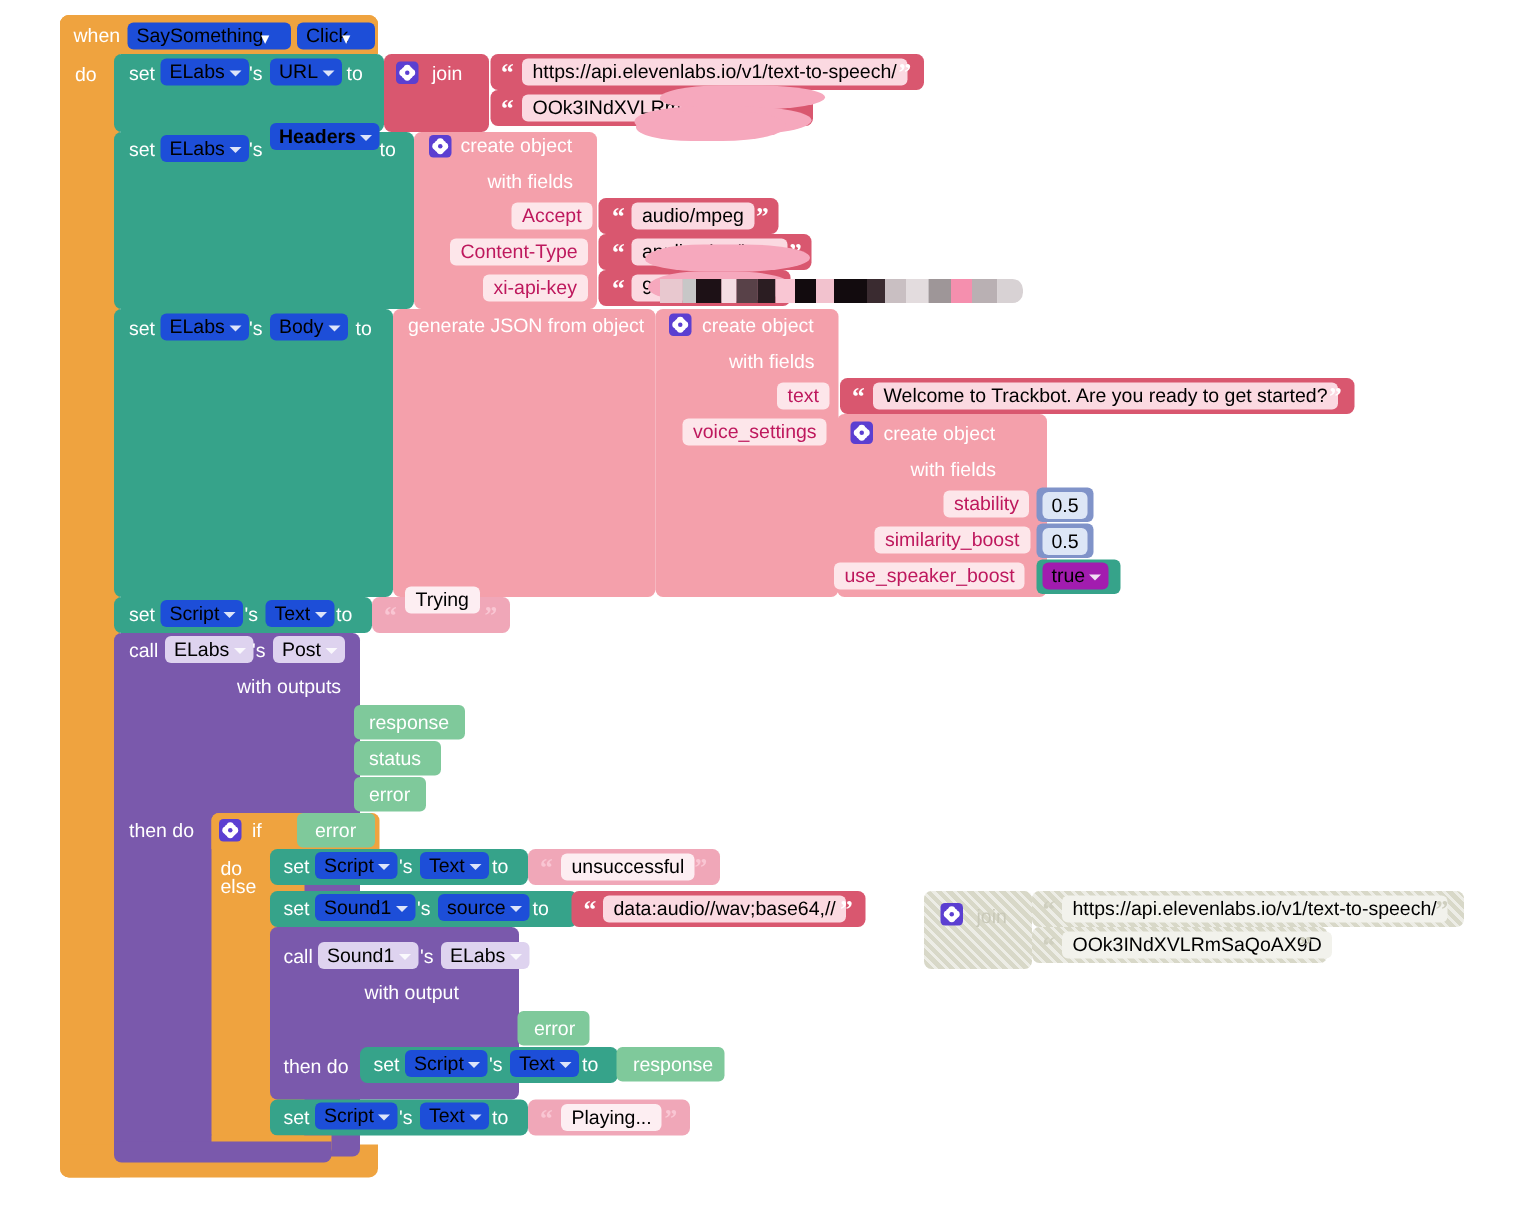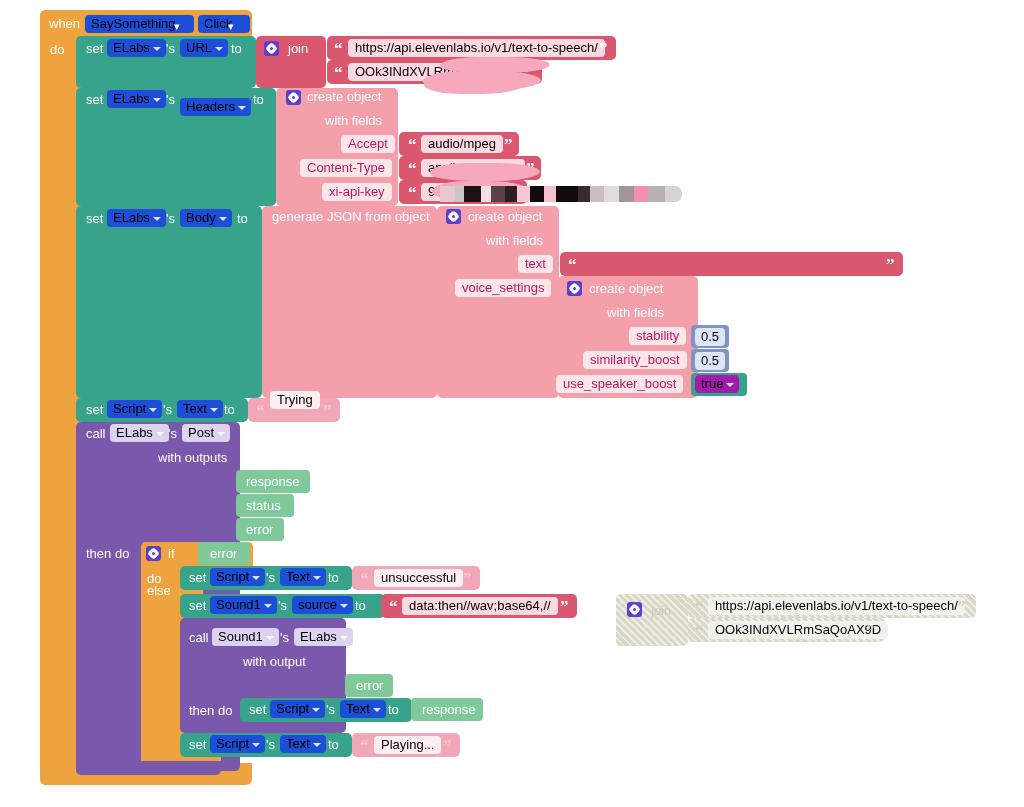--- a/index.html
+++ b/index.html
@@ -202,21 +202,21 @@
   <span class="strpill" style="left:348px; top:63px;">OOk3INdXVLRmSaQ</span>
   <span class="q" style="left:521px; top:64px;">”</span>
 
   <div class="redact-brush" style="left:440px; top:57px; width:110px; height:16px;"></div>
   <div class="redact-brush" style="left:423px; top:71px; width:118px; height:19px;"></div>
 
   <div class="blk setter r5" style="left:76px; top:88px; width:200px; height:118px;"></div>
   <span class="lbl" style="left:86px; top:93px;">set</span>
   <span class="fld" style="left:107px; top:90px;">ELabs</span>
   <span class="lbl" style="left:166px; top:93px;">'s</span>
-  <span class="fld" style="left:180px; top:98px;">Headers</span>
+  <span class="fld" style="left:180px; top:82px;font-weight:bold;">Headers</span>
   <span class="lbl" style="left:253px; top:93px;">to</span>
 
   <div class="blk obj r5" style="left:276px; top:88px; width:122px; height:118px;"></div>
   <div class="gear" style="left:286px; top:90px;"></div>
   <span class="lbl" style="left:307px; top:90px;">create object</span>
   <span class="lbl" style="left:325px; top:114px;">with fields</span>
 
   <span class="keypill" style="left:341px; top:135px;">Accept</span>
   <span class="keypill" style="left:300px; top:159px;">Content-Type</span>
   <span class="keypill" style="left:322px; top:183px;">xi-api-key</span>
@@ -272,20 +272,21 @@
   <div class="blk obj r5" style="left:437px; top:206px; width:122px; height:192px;"></div>
   <div class="gear" style="left:446px; top:209px;"></div>
   <span class="lbl" style="left:468px; top:210px;">create object</span>
   <span class="lbl" style="left:486px; top:234px;">with fields</span>
 
   <span class="keypill" style="left:518px; top:255px;">text</span>
   <span class="keypill" style="left:455px; top:279px;">voice_settings</span>
 
   <div class="blk text-s r5" style="left:560px; top:252px; width:343px; height:24px;"></div>
   <span class="q" style="left:568px; top:256px;">“</span>
+  <span class="strpill" style="left:582px; top:255px;">Welcome to Trackbot. Are you ready to get started?</span>
   <span class="q" style="left:886px; top:256px;">”</span>
 
   <div class="blk obj r5" style="left:558px; top:276px; width:140px; height:122px;"></div>
   <div class="gear" style="left:567px; top:281px;"></div>
   <span class="lbl" style="left:589px; top:282px;">create object</span>
   <span class="lbl" style="left:607px; top:306px;">with fields</span>
 
   <span class="keypill" style="left:629px; top:327px;">stability</span>
   <span class="keypill" style="left:583px; top:351px;">similarity_boost</span>
   <span class="keypill" style="left:556px; top:375px;">use_speaker_boost</span>
@@ -354,21 +355,21 @@
 
   <div class="blk setter r5" style="left:180px; top:594px; width:205px; height:24px;"></div>
   <span class="lbl" style="left:189px; top:599px;">set</span>
   <span class="fld" style="left:210px; top:596px;">Sound1</span>
   <span class="lbl" style="left:278px; top:599px;">'s</span>
   <span class="fld" style="left:292px; top:596px;">source</span>
   <span class="lbl" style="left:355px; top:599px;">to</span>
 
   <div class="blk text-s r5" style="left:381px; top:594px; width:196px; height:24px;"></div>
   <span class="q" style="left:389px; top:598px;">“</span>
-  <span class="strpill" style="left:402px; top:597px;">data:then//wav;base64,//</span>
+  <span class="strpill" style="left:402px; top:597px;">data:audio//wav;base64,//</span>
   <span class="q" style="left:560px; top:598px;">”</span>
 
   <div class="blk caller r5" style="left:180px; top:618px; width:166px; height:115px;"></div>
   <span class="lbl" style="left:189px; top:631px;">call</span>
   <span class="fld lav" style="left:212px; top:628px;">Sound1</span>
   <span class="lbl" style="left:280px; top:631px;">'s</span>
   <span class="fld lav" style="left:294px; top:628px;">ELabs</span>
   <span class="lbl" style="left:243px; top:655px;">with output</span>
 
   <div class="blk getter r4" style="left:345px; top:674px; width:48px; height:23px;"></div>

